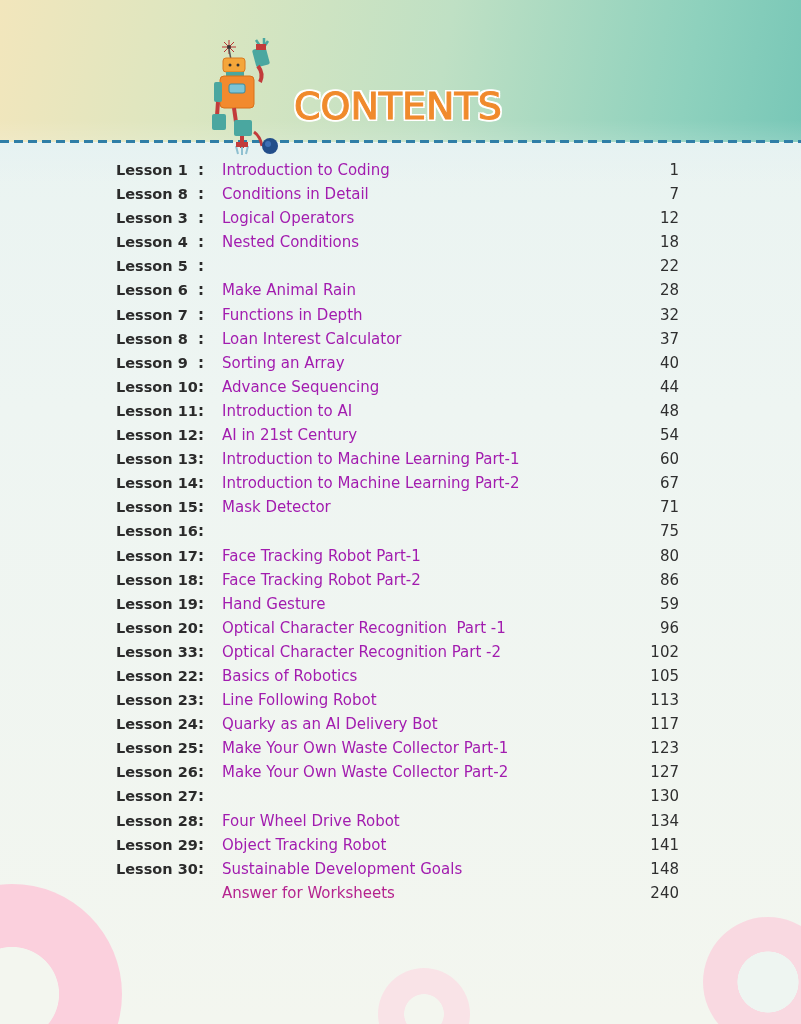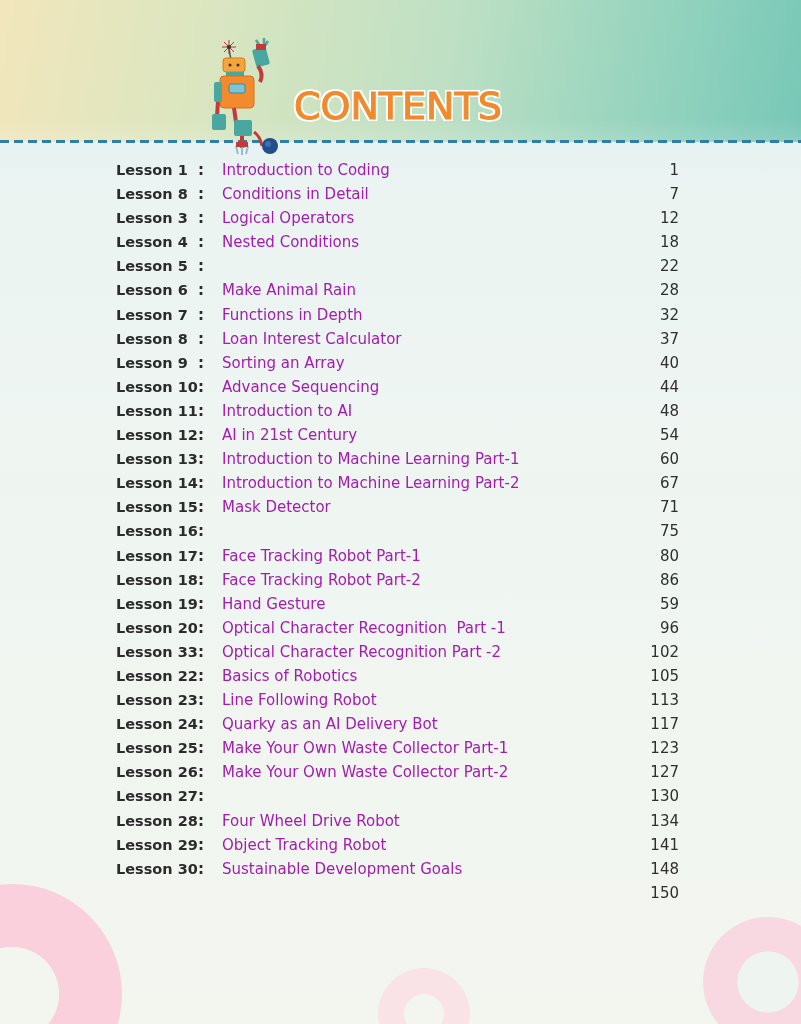--- a/index.html
+++ b/index.html
@@ -275,19 +275,20 @@
       <span class="title-text">Object Tracking Robot</span>
       <span class="page">141</span>
     </div>
   <div class="row">
       <span class="lesson">Lesson 30</span>
       <span class="colon">:</span>
       <span class="title-text">Sustainable Development Goals</span>
       <span class="page">148</span>
     </div>
   <div class="row answer">
-      <span class="page">150</span>
+      <span class="title-text">Answer for Worksheets</span>
+      <span class="page">240</span>
     </div>
 </div>
 
 <div class="circle c1"></div>
 <div class="circle c3"></div>
 <div class="circle c2"></div>
 
 </body></html>

